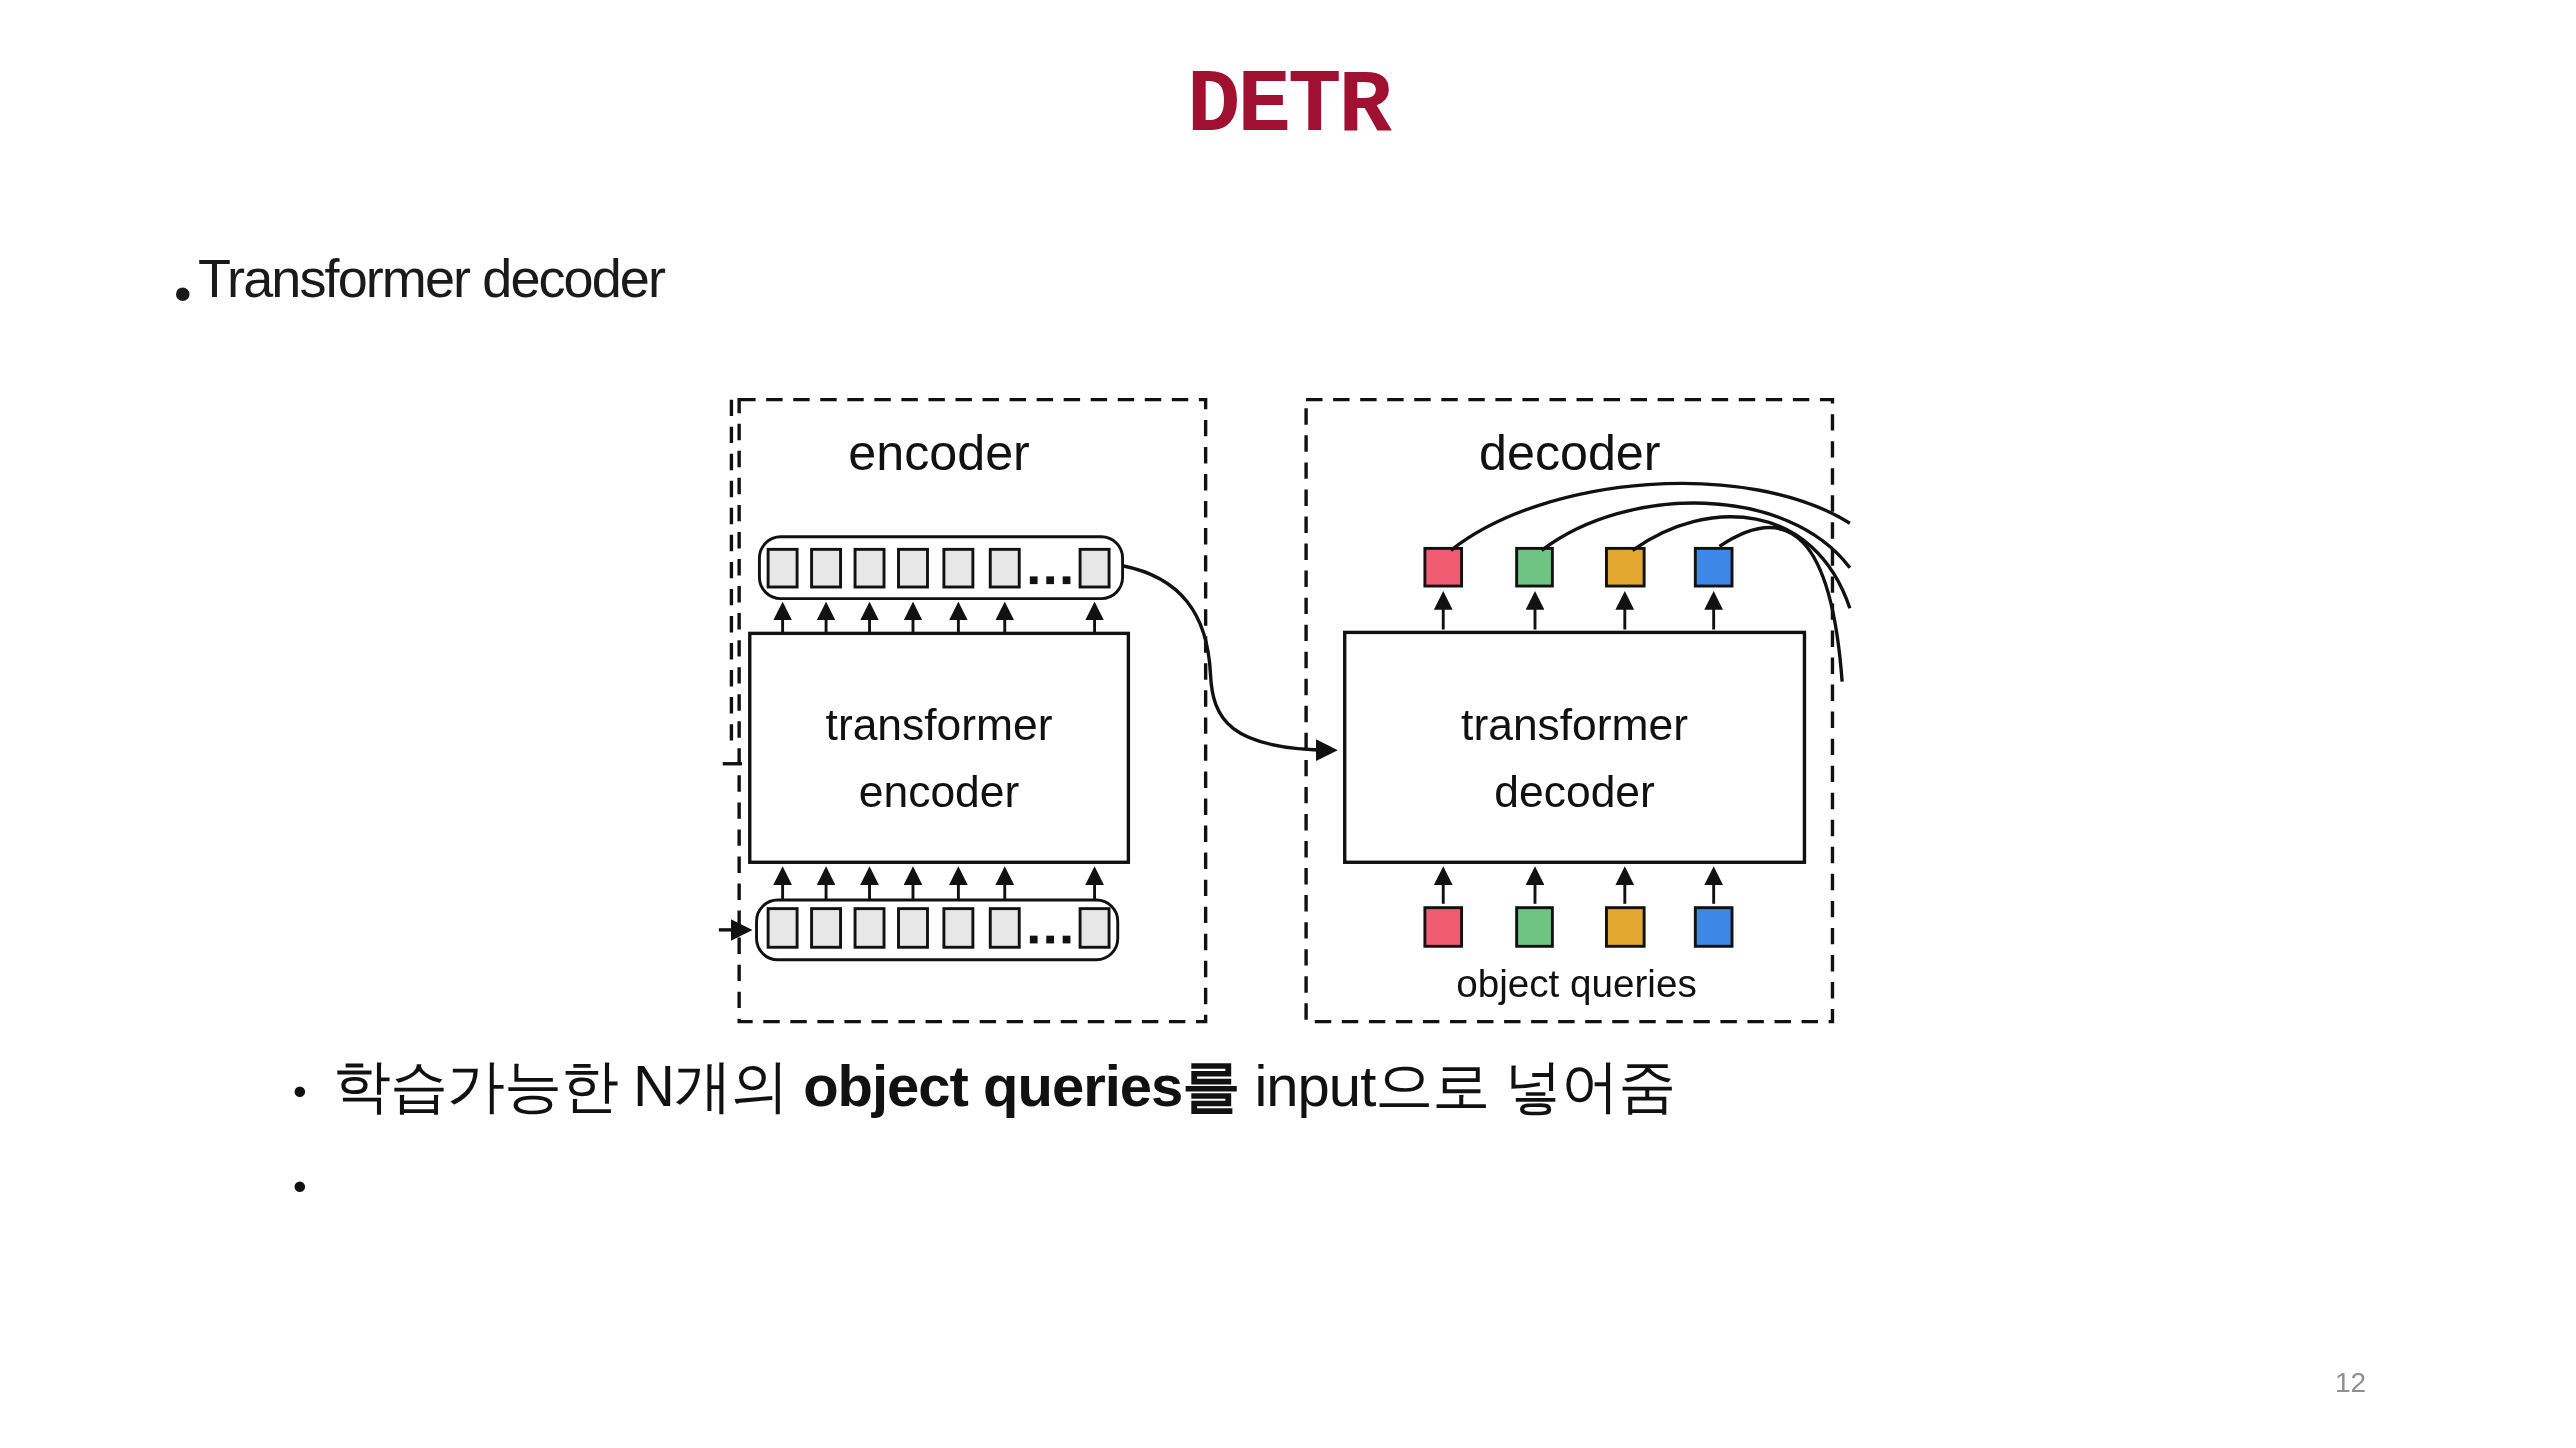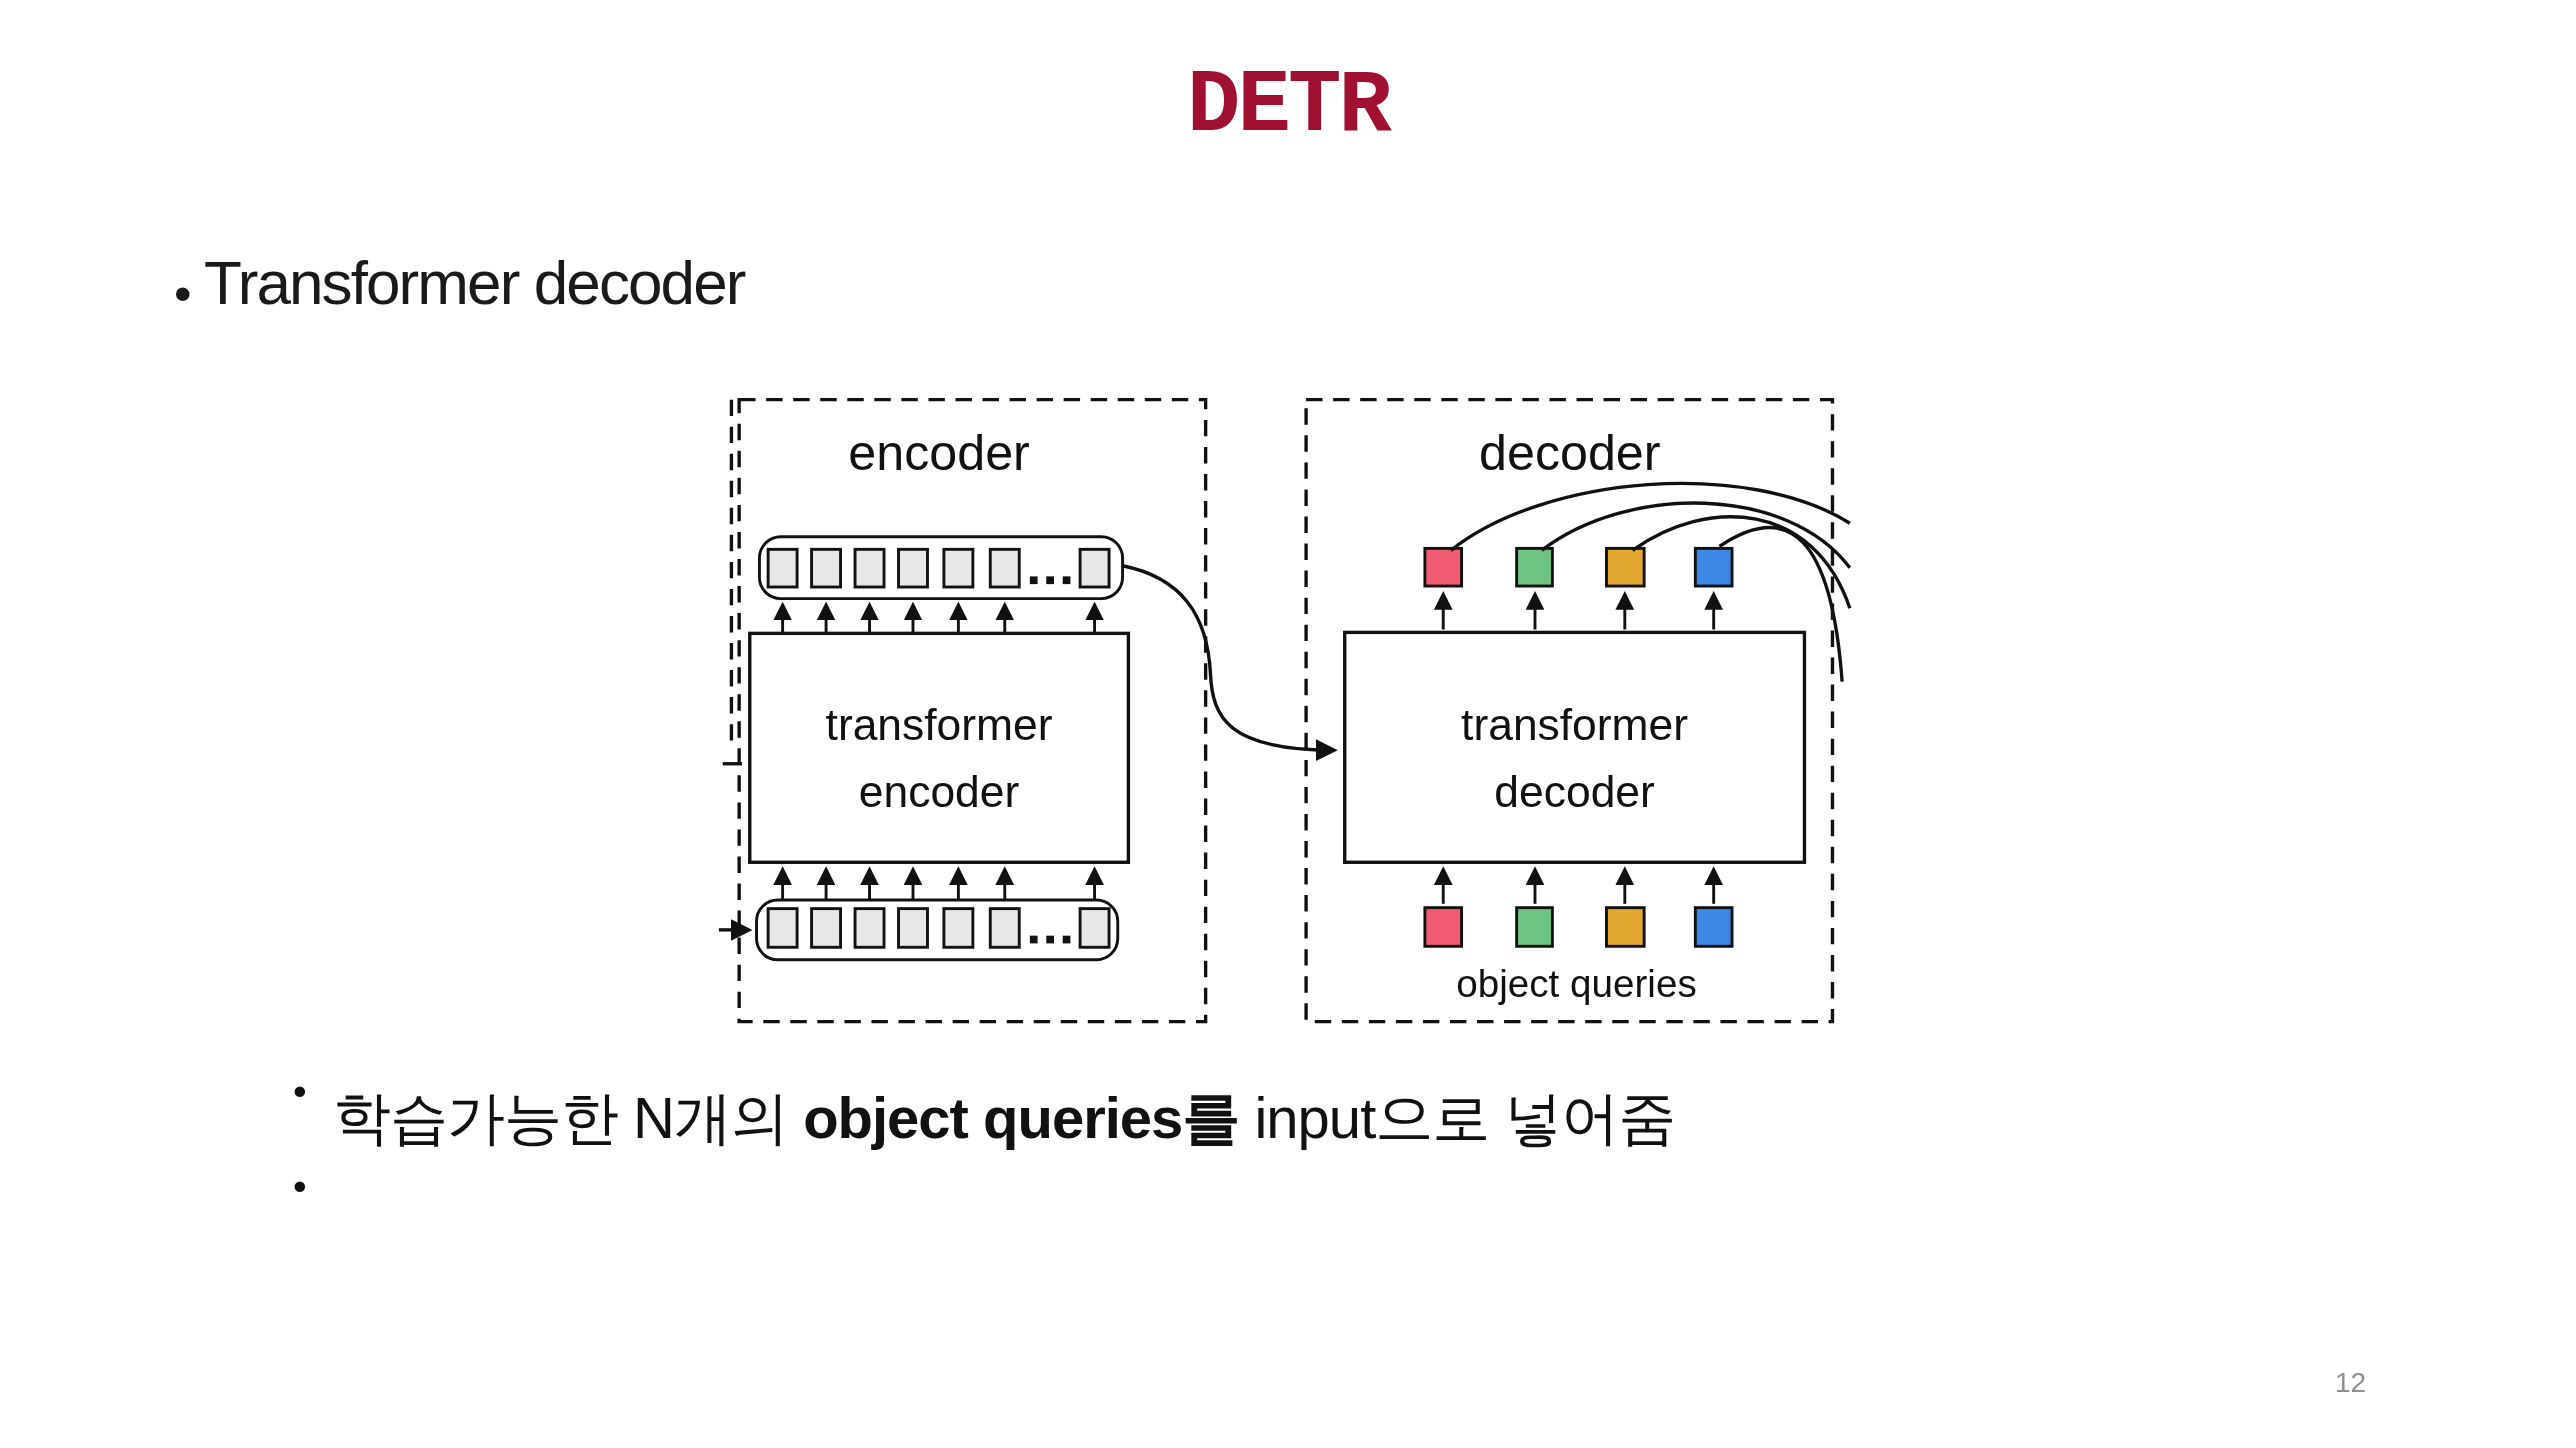--- a/index.html
+++ b/index.html
@@ -15,35 +15,35 @@
     text-align:center;
     font-size:89px;font-weight:bold;letter-spacing:-2.9px;
     color:#A01030;
     font-family:Liberation Mono, monospace;
   }
   .main-bullet-dot{
     position:absolute;left:174px;top:265px;
     font-size:50px;color:#1a1a1a;
   }
   .main-bullet-text{
-    position:absolute;left:204px;top:247px;
-    font-size:62px;font-weight:400;letter-spacing:-1.9px;
+    position:absolute;left:198px;top:247px;
+    font-size:54px;font-weight:400;letter-spacing:-1.9px;
     color:#1a1a1a;white-space:nowrap;
   }
   .sub-dot{
     position:absolute;font-size:39px;color:#111;
   }
   .sub1-dot{left:293px;top:1070px;}
   .sub2-dot{left:293px;top:1165px;}
   .sub-text{
     position:absolute;left:333px;
     font-size:58px;color:#111;letter-spacing:-1px;
     white-space:nowrap;line-height:81px;
   }
-  .sub1-text{top:1045px;margin-top:32px;}
+  .sub1-text{top:1045px;}
   .sub2-text{top:1140px;}
   .sub-text b{font-weight:700;}
   .diagram{
     position:absolute;left:715px;top:386px;
   }
   .page-number{
     position:absolute;left:2335px;top:1367px;
     font-size:28px;color:#8f8f8f;
   }
   svg text{

